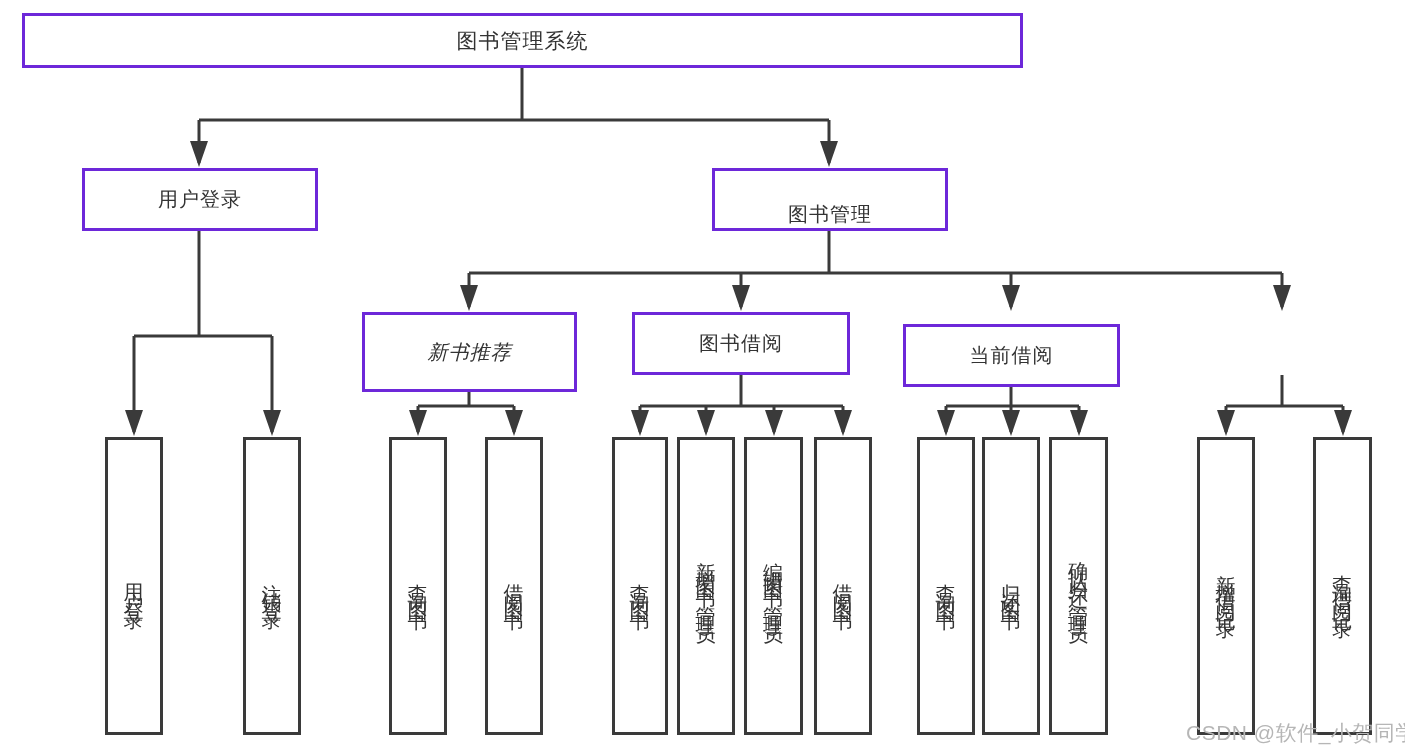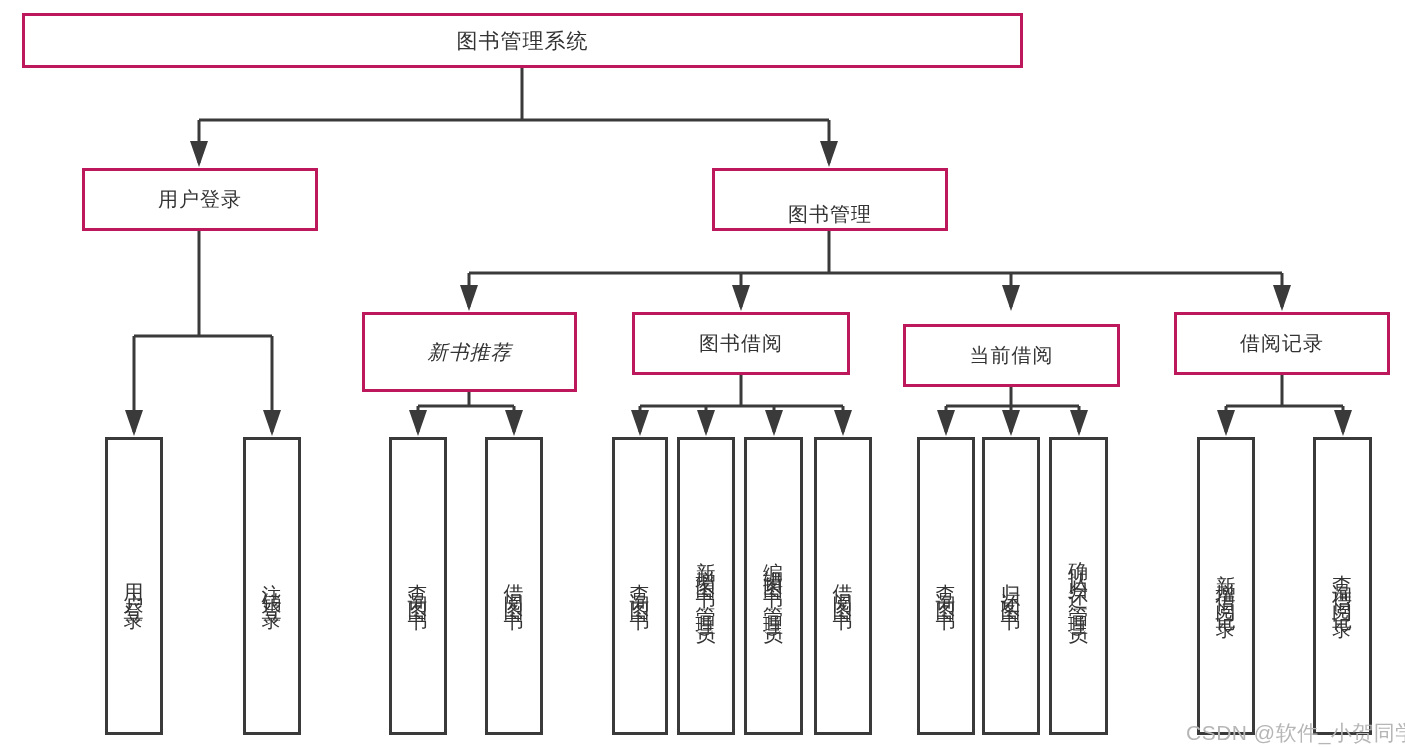--- a/index.html
+++ b/index.html
@@ -31,21 +31,21 @@
     stroke-width: 3;
     fill: none;
   }
   .connector-layer polygon {
     fill: #3a3a3a;
     stroke: none;
   }
   .box {
     position: absolute;
     box-sizing: border-box;
-    border: 3px solid #be185d;
+    border: 3px solid #6d28d9;
     background: #ffffff;
     display: flex;
     align-items: center;
     justify-content: center;
     color: #333333;
     font-size: 20px;
     letter-spacing: 1px;
     white-space: nowrap;
   }
   .box.root {
@@ -136,23 +136,20 @@
 
   <div class="box" style="left:362px; top:312px; width:215px; height:80px;font-style:italic;">
     <span>新书推荐</span>
   </div>
   <div class="box" style="left:632px; top:312px; width:218px; height:63px;">
     <span>图书借阅</span>
   </div>
   <div class="box" style="left:903px; top:324px; width:217px; height:63px;">
     <span>当前借阅</span>
   </div>
-  <div class="box" style="left:1174px; top:312px; width:216px; height:63px;">
-    <span>借阅记录</span>
-  </div>
 
   <div class="vbox" style="left:105px; width:58px;">
     <span class="vtext">用户登录</span>
   </div>
   <div class="vbox" style="left:243px; width:58px;">
     <span class="vtext">注销登录</span>
   </div>
 
   <div class="vbox" style="left:389px; width:58px;">
     <span class="vtext">查询图书</span>

